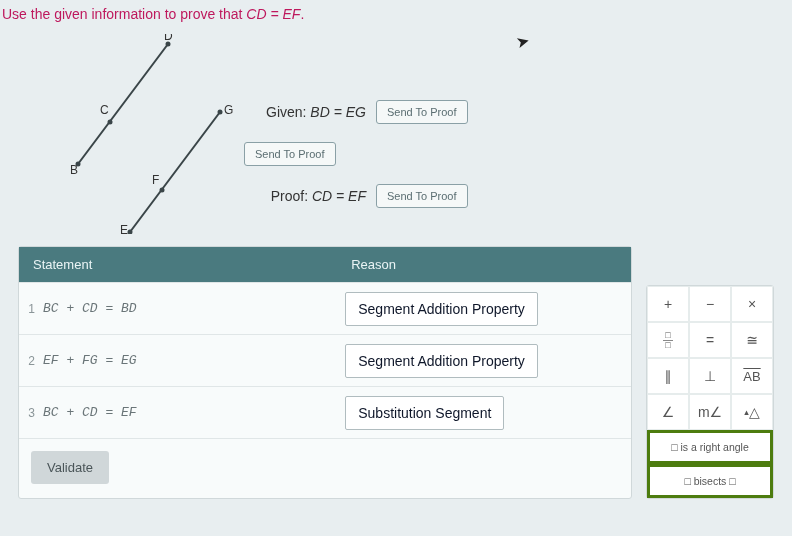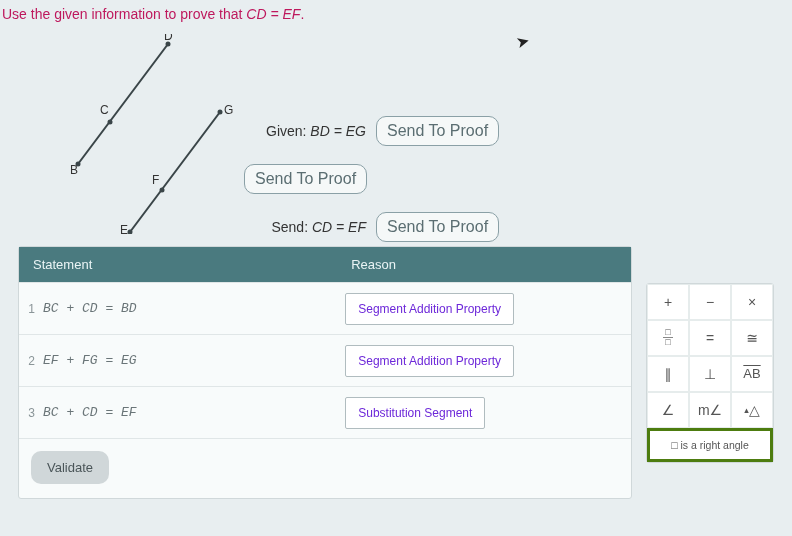--- a/index.html
+++ b/index.html
@@ -34,48 +34,47 @@
   .svg-lines {
     position: absolute;
     left: 70px;
     top: 6px;
   }
   .givens {
     position: absolute;
     left: 244px;
     top: 72px;
     width: 360px;
-    margin-top: 16px;
   }
   .grow {
     display: flex;
     align-items: center;
     margin-bottom: 18px;
   }
   .glabel {
     width: 132px;
     text-align: right;
     font-size: 14px;
     color: #333;
     padding-right: 10px;
   }
   .send-btn {
     border: 1px solid #8aa0a6;
     background: #f5f8f8;
     color: #5b6e72;
-    font-size: 16px;
+    font-size: 11px;
     padding: 5px 10px;
-    border-radius: 10px;
+    border-radius: 3px;
     cursor: pointer;
   }
   .proof-container {
     margin: 8px 18px 0 18px;
     display: flex;
     gap: 14px;
-    align-items: center;
+    align-items: flex-end;
   }
   .proof-table {
     flex: 1;
     background: #f8fbfb;
     border: 1px solid #d0d8da;
     border-radius: 3px;
   }
   .phead {
     display: flex;
     background: #4a7a7f;
@@ -110,34 +109,34 @@
   .reason-cell {
     width: 48%;
     padding: 6px 8px;
   }
   .reason-box {
     display: inline-block;
     border: 1px solid #b0bcbf;
     background: #fff;
     padding: 8px 12px;
     border-radius: 2px;
-    font-size: 12px;
-    color: #6d28d9;
+    font-size: 14px;
+    color: #0f172a;
     font-style: normal;
   }
   .validate-row {
     padding: 12px 12px 14px 12px;
     border-top: 1px solid #e0e6e7;
   }
   .validate-btn {
     background: #d0d7d9;
     color: #4a5558;
     border: none;
     padding: 9px 16px;
-    border-radius: 10px;
+    border-radius: 3px;
     font-size: 13px;
     cursor: pointer;
   }
   .palette {
     width: 128px;
     background: #fff;
     border: 1px solid #d0d8da;
     border-radius: 3px;
     font-size: 13px;
     color: #555;
@@ -203,21 +202,21 @@
         <span>Given:</span>
         <i>BD = EG</i>
       </div>
       <button class="send-btn">Send To Proof</button>
     </div>
     <div class="grow">
       <button class="send-btn">Send To Proof</button>
     </div>
     <div class="grow">
       <div class="glabel">
-        <span>Send:</span>
+        <span>Proof:</span>
         <i>CD = EF</i>
       </div>
       <button class="send-btn">Send To Proof</button>
     </div>
   </div>
 </div>
 
 <div class="proof-container">
   <div class="proof-table">
     <div class="phead">
@@ -273,14 +272,15 @@
       <div class="pcell">⊥</div>
       <div class="pcell">
           <span class="ov">AB</span>
         </div>
 
       <div class="pcell">∠</div>
       <div class="pcell">m∠</div>
       <div class="pcell"><span class="sq">▴</span>△</div>
     </div>
     <div class="pwide">□ is a right angle</div>
+    <div class="pwide">□ bisects □</div>
   </div>
 </div>
 
 </body></html>

